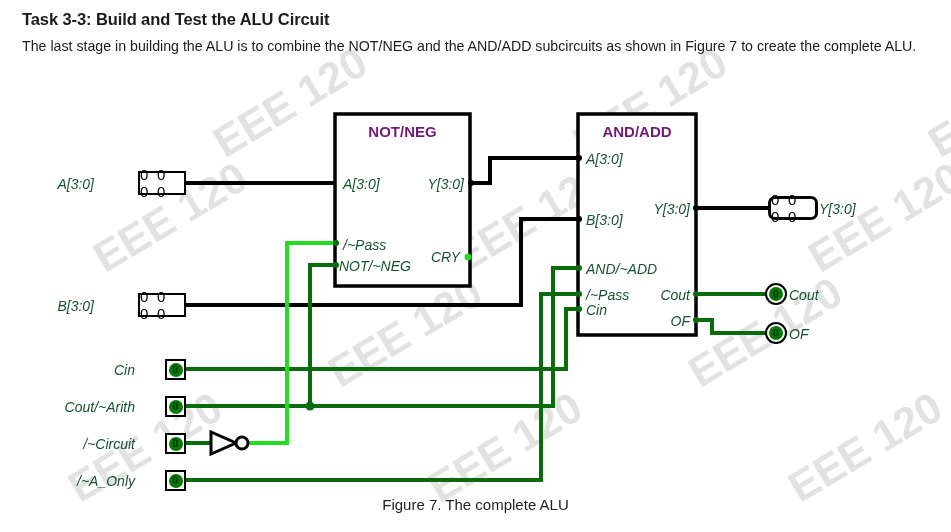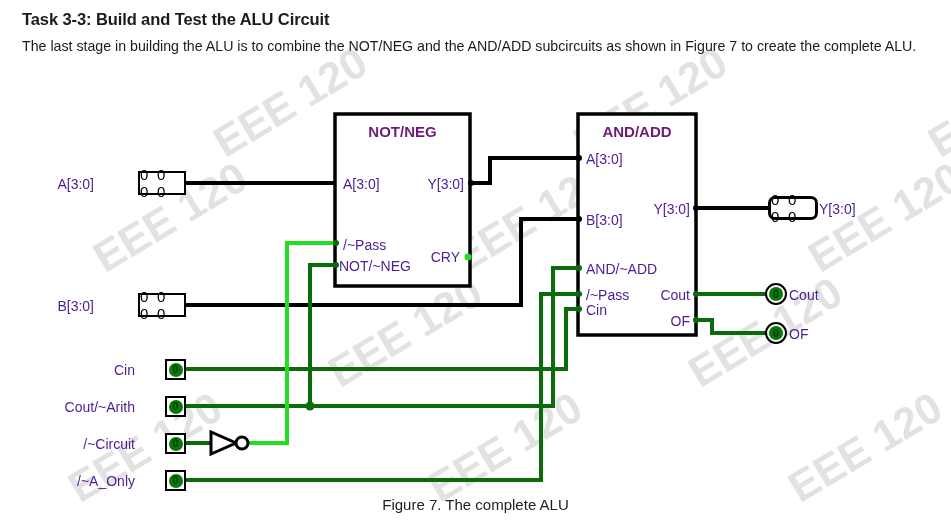--- a/index.html
+++ b/index.html
@@ -32,22 +32,22 @@
     position:absolute;font-family:"Liberation Sans",sans-serif;
     font-size:43px;font-weight:bold;color:#e2e2e2;
     transform:rotate(-31deg);transform-origin:left top;
     white-space:nowrap;user-select:none;
   }
 
   
   #schematic{position:absolute;left:0;top:0;width:951px;height:532px;}
 
   
-  .lbl{position:absolute;font-size:14px;color:#4c1d95;white-space:nowrap;
-       font-family:"Liberation Sans",sans-serif;line-height:1;}
+  .lbl{position:absolute;font-size:14px;color:#14532d;white-space:nowrap;
+       font-family:"Liberation Sans",sans-serif;line-height:1;font-style:italic;}
   .lbl.r{text-align:right;}
   .blk-title{position:absolute;font-size:15px;font-weight:bold;color:#701a75;
        white-space:nowrap;text-align:center;}
 
   
   .busbox{
     position:absolute;border:2.5px solid #000;background:#fff;
     display:flex;align-items:center;justify-content:center;
     font-size:15px;letter-spacing:2.2px;color:#000;
     font-family:"Liberation Sans",sans-serif;box-sizing:border-box;

